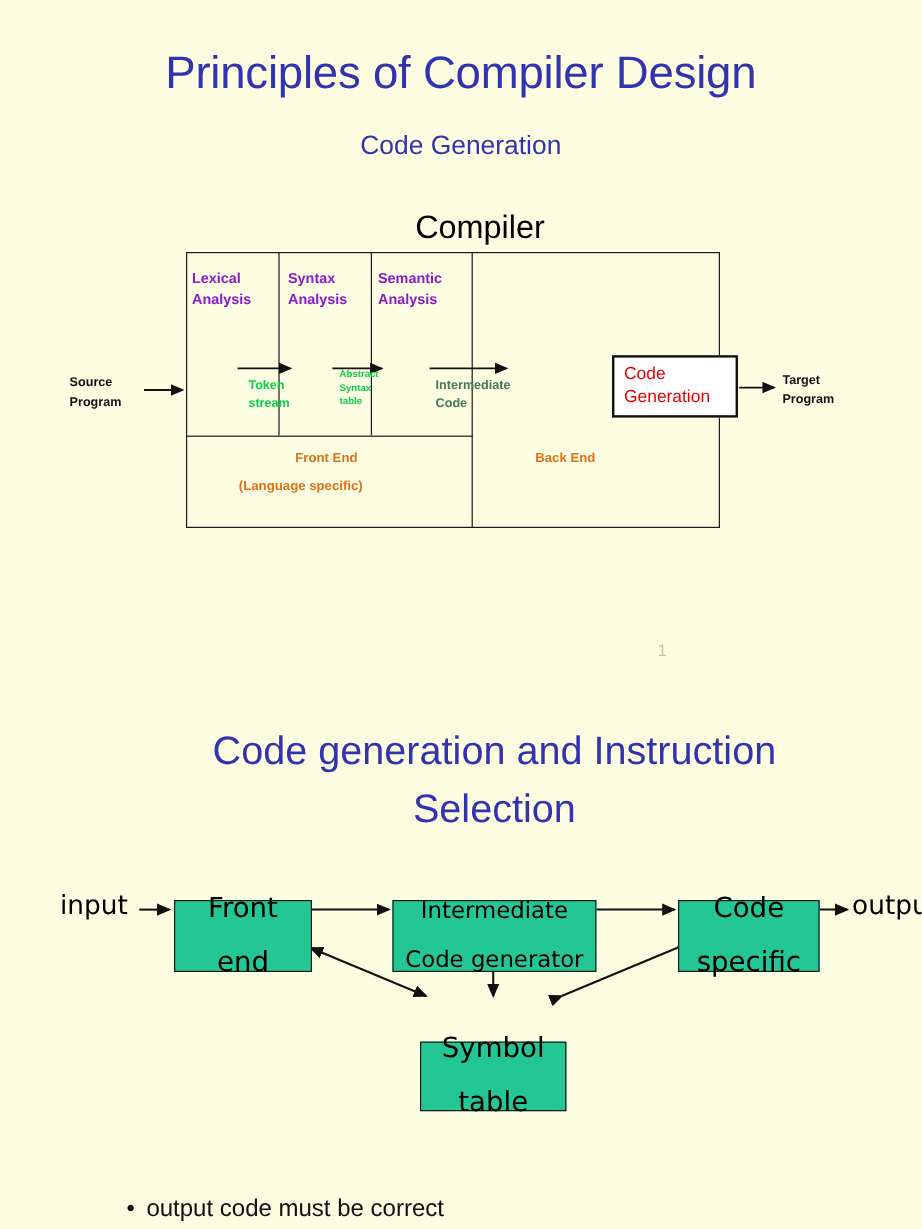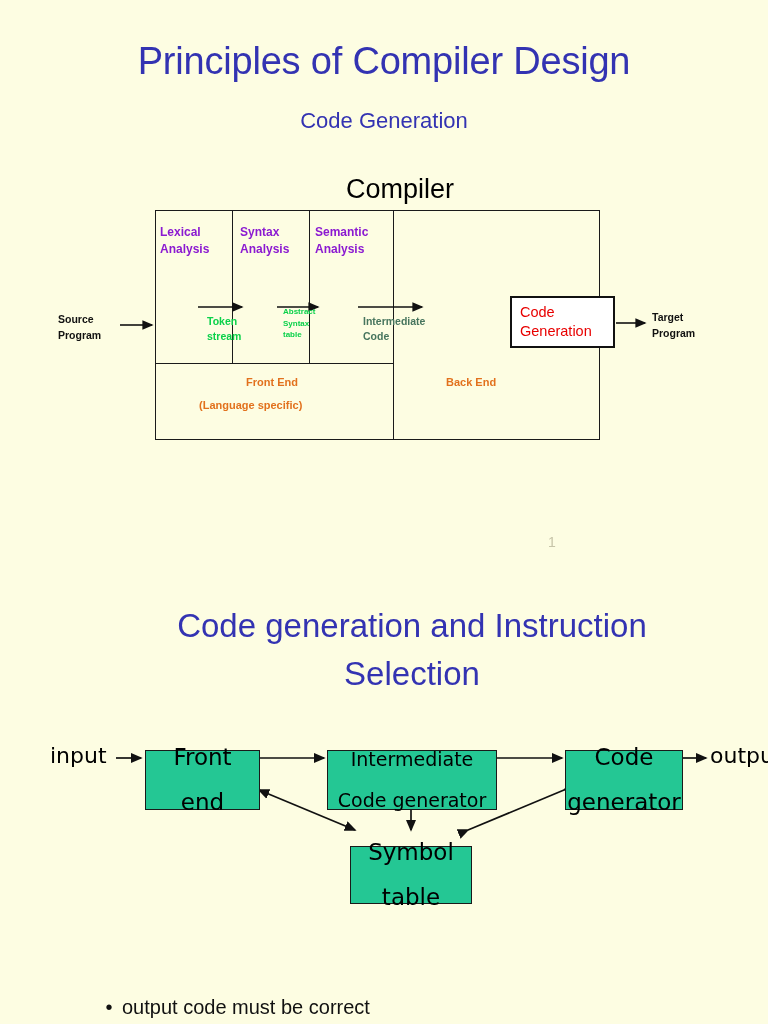--- a/index.html
+++ b/index.html
@@ -310,24 +310,24 @@
       <span>end</span>
     </div>
 
     <div class="flow-box" style="left:299px; top:172px; width:170px; height:60px; font-size:19px;">
       <span>Intermediate</span>
       <span>Code generator</span>
     </div>
 
     <div class="flow-box" style="left:537px; top:172px; width:118px; height:60px; font-size:23px;">
       <span>Code</span>
-      <span>generator</span>
-    </div>
-
-    <div class="flow-box" style="left:322px; top:268px; width:122px; height:58px; font-size:23px;">
+      <span>specific</span>
+    </div>
+
+    <div class="flow-box" style="left:322px; top:290px; width:122px; height:58px; font-size:23px;">
       <span>Symbol</span>
       <span>table</span>
     </div>
   </div>
 
   <div class="req-bullet">
     <span class="dot">•</span><span>output code must be correct</span>
   </div>
 </div>
 

